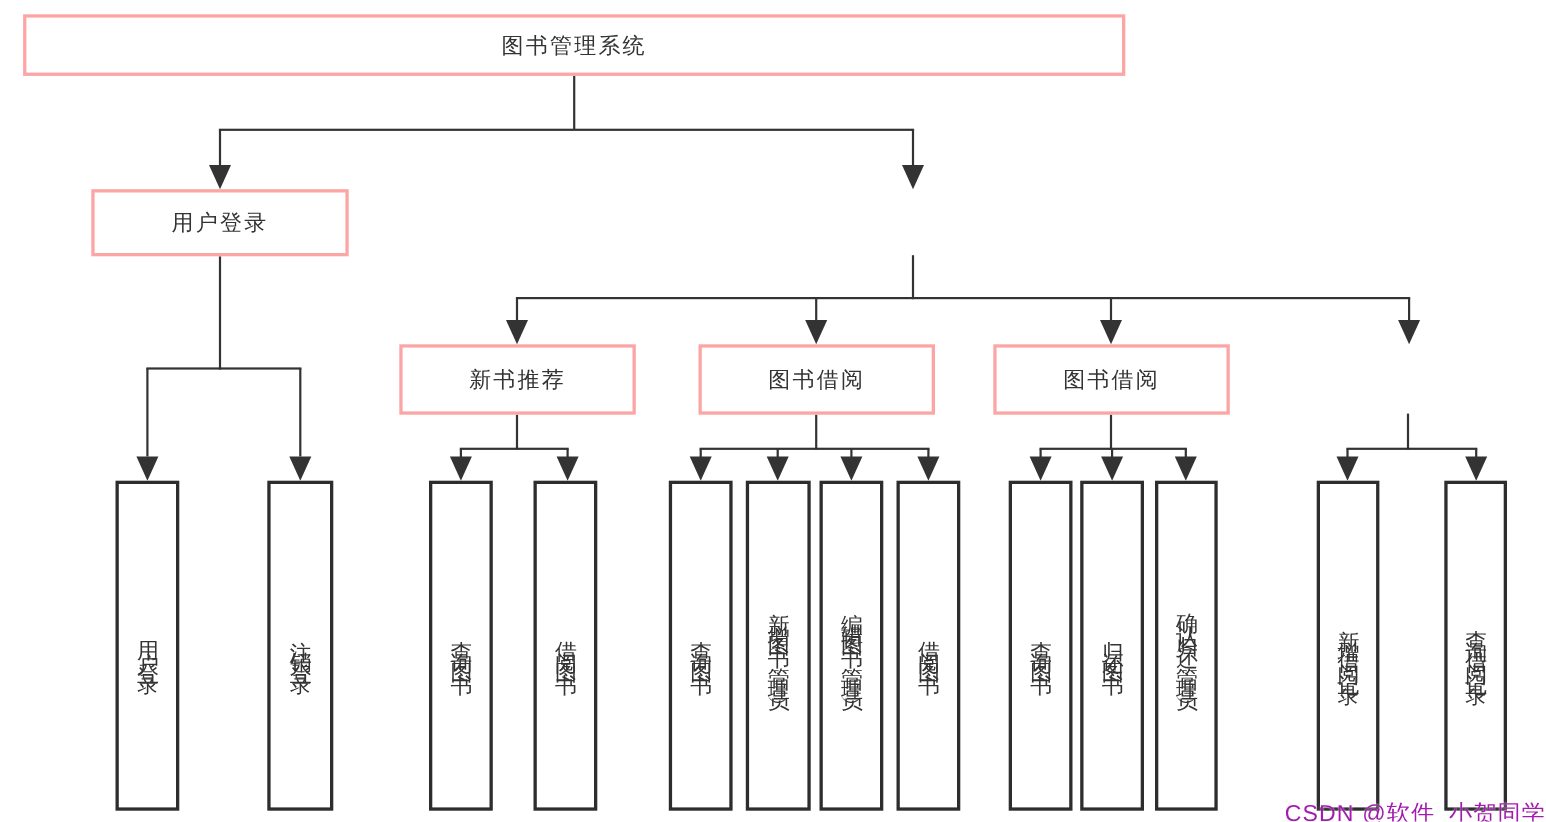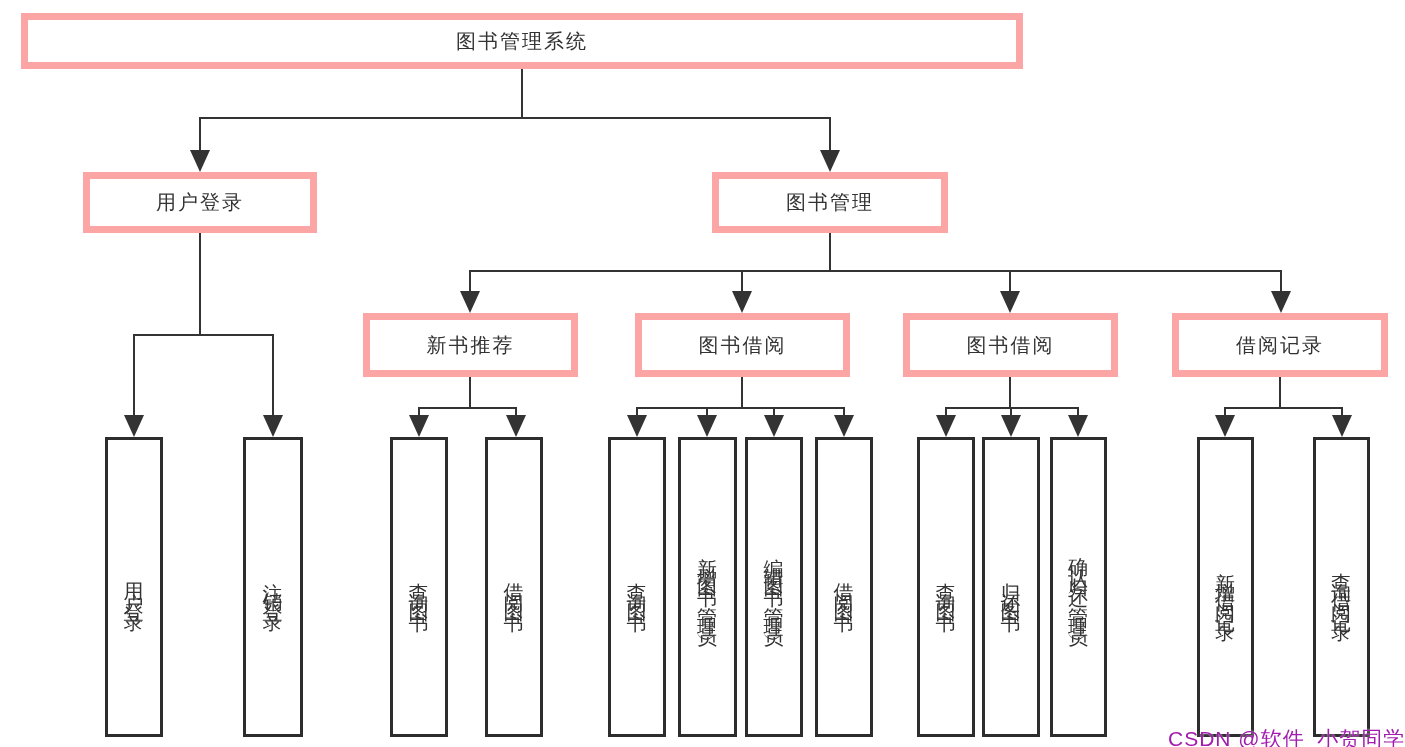--- a/index.html
+++ b/index.html
@@ -11,21 +11,21 @@
     width: 1405px;
     height: 747px;
     background: #ffffff;
     overflow: hidden;
   }
 
   
   .node {
     position: absolute;
     background: #ffffff;
-    border: 7px solid #fca5a5;
+    border: 3px solid #fca5a5;
     display: flex;
     align-items: center;
     justify-content: center;
     font-size: 20px;
     color: #333333;
     letter-spacing: 2px;
     white-space: nowrap;
     z-index: 2;
   }
 
@@ -77,29 +77,27 @@
 </style>
 </head>
 <body>
 
 <div class="stage">
 
   <div class="node" style="left:21px;top:13px;width:1002px;height:56px">图书管理系统</div>
 
   <div class="node" style="left:83px;top:172px;width:234px;height:61px">用户登录</div>
 
-  <div class="node" style="left:712px;top:172px;width:236px;height:61px">图书管理</div>
 
   <div class="node" style="left:635px;top:313px;width:215px;height:64px">图书借阅</div>
 
   <div class="node" style="left:363px;top:313px;width:215px;height:64px">新书推荐</div>
 
   <div class="node" style="left:903px;top:313px;width:215px;height:64px">图书借阅</div>
 
-  <div class="node" style="left:1172px;top:313px;width:216px;height:64px">借阅记录</div>
 
   <div class="leafnode" style="left:105px;top:437px;width:58px;height:300px">用户登录</div>
 
   <div class="leafnode" style="left:243px;top:437px;width:60px;height:300px">注销登录</div>
 
   <div class="leafnode" style="left:390px;top:437px;width:58px;height:300px">查询图书</div>
 
   <div class="leafnode" style="left:485px;top:437px;width:58px;height:300px">借阅图书</div>
 
   <div class="leafnode" style="left:608px;top:437px;width:58px;height:300px">查询图书</div>

